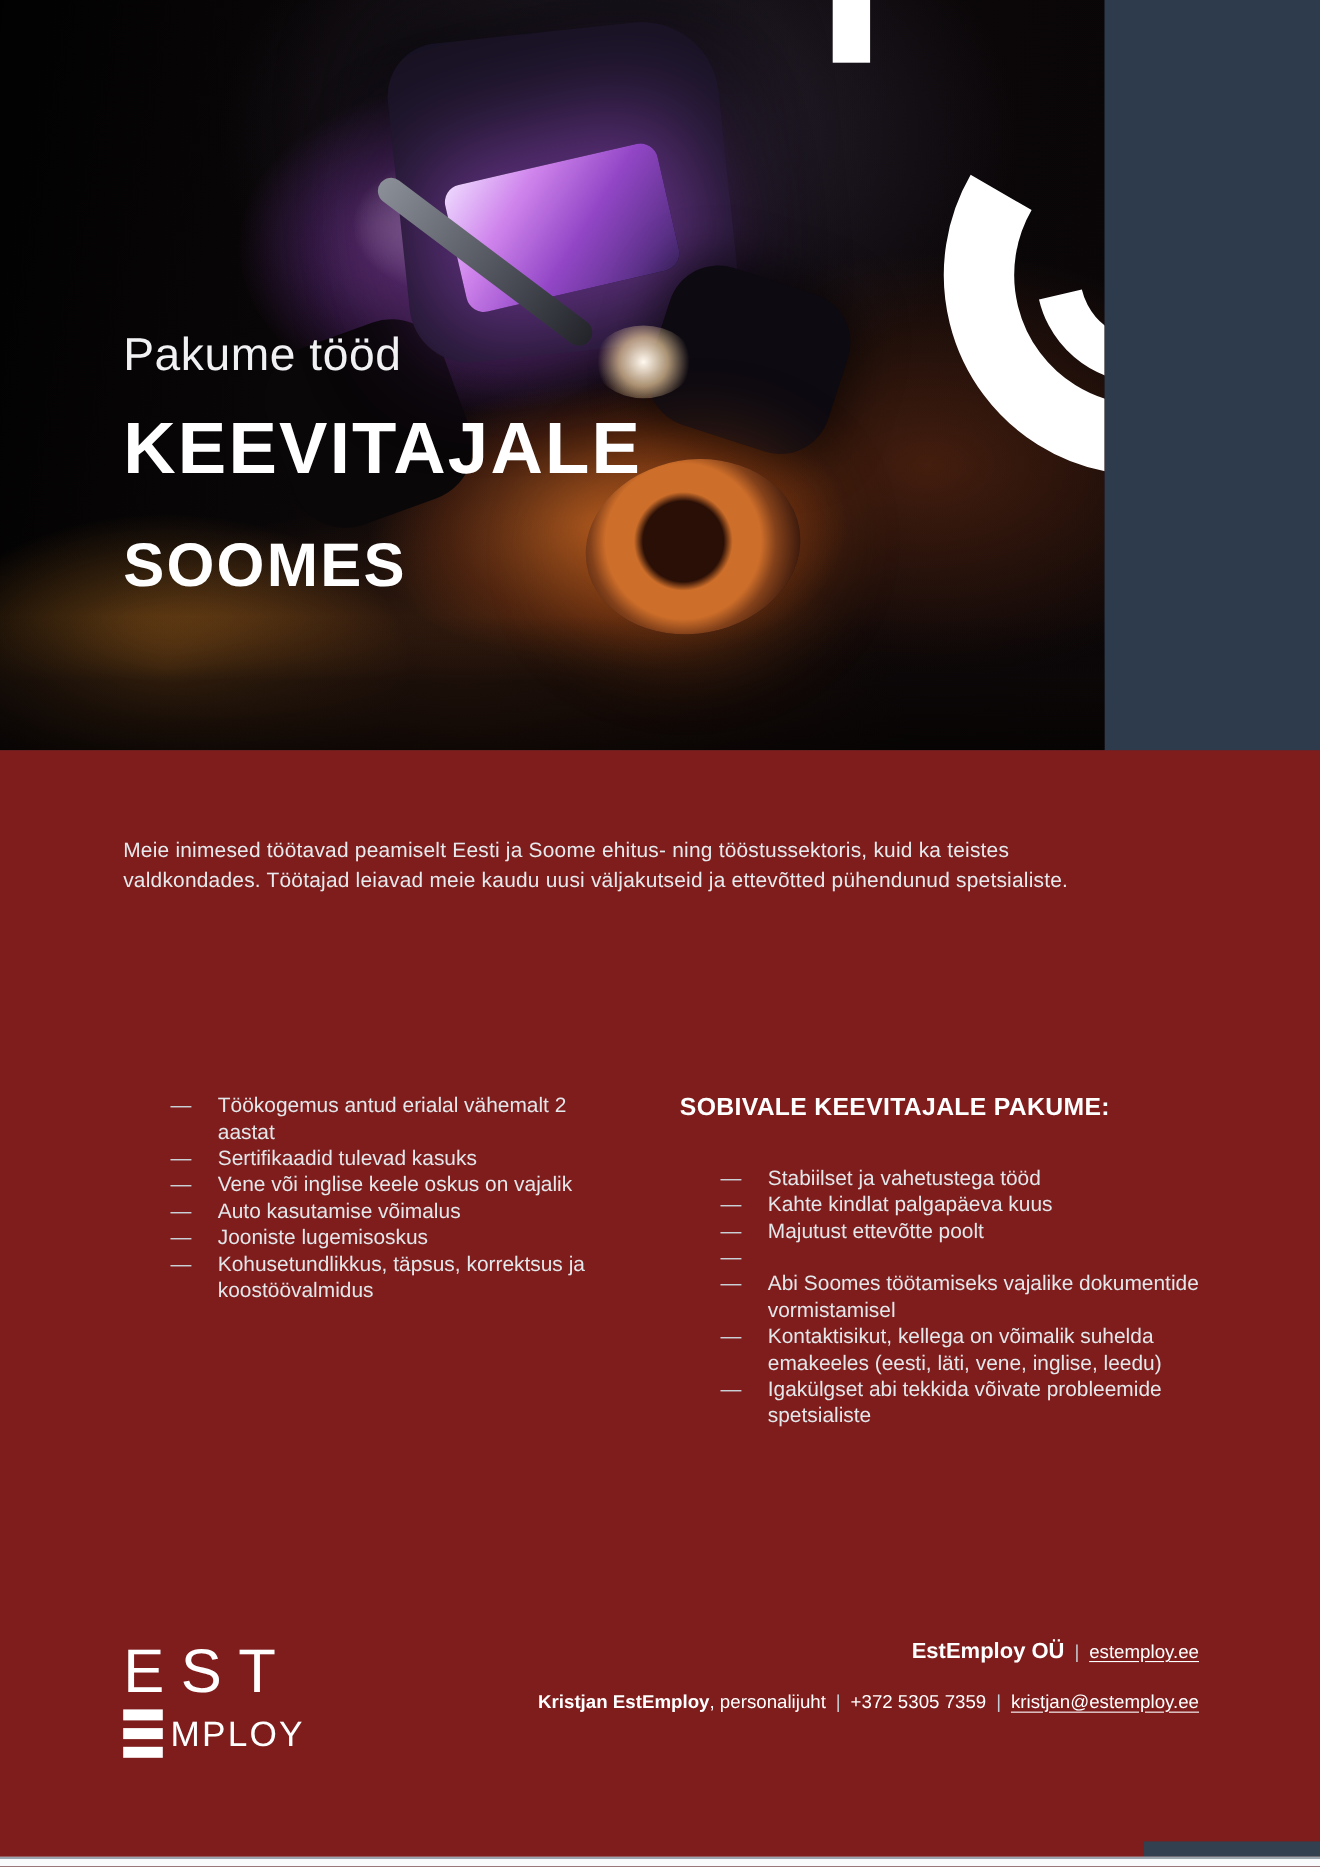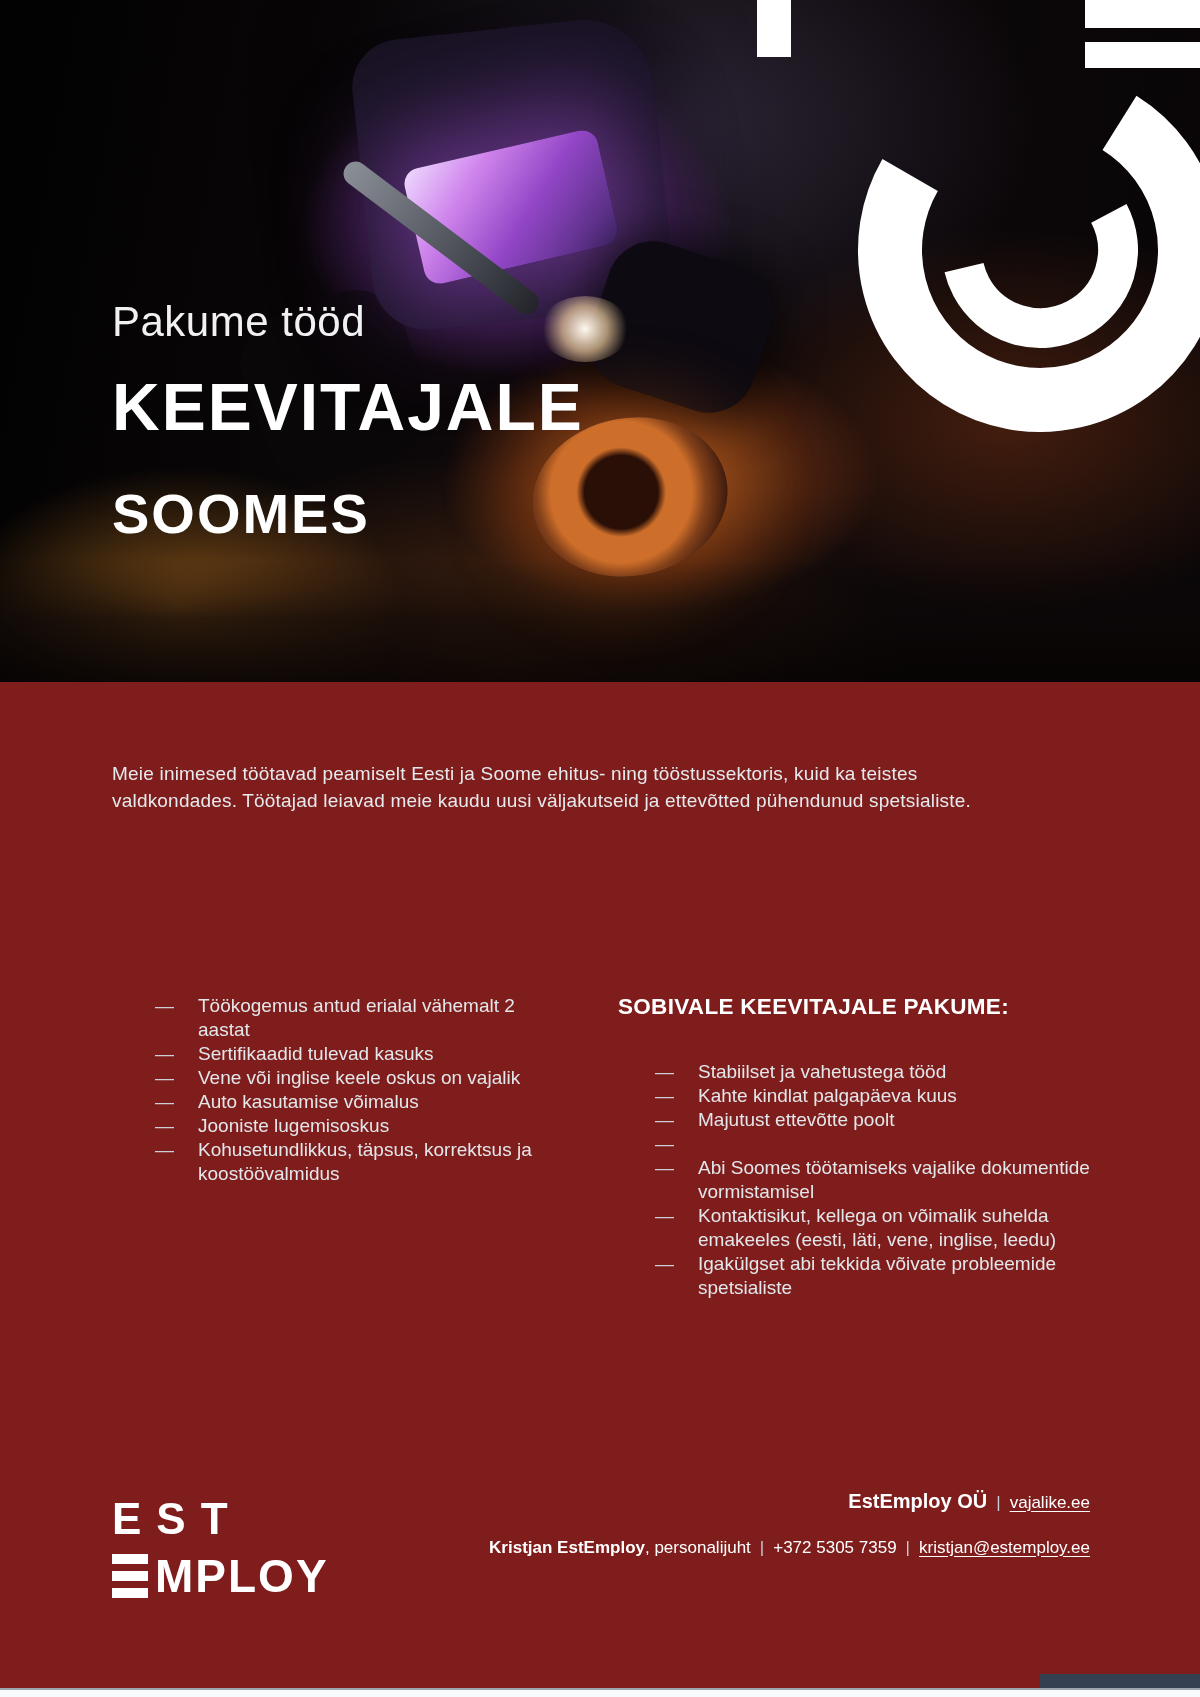--- a/index.html
+++ b/index.html
@@ -3,21 +3,21 @@
 <meta charset="utf-8">
 <style>
   html,body{margin:0;padding:0;background:#1c2430;}
   .page{
     position:relative;width:1200px;height:1697px;margin:0 auto;
     background:#2e3b4d;overflow:hidden;
     font-family:"Liberation Sans","DejaVu Sans",sans-serif;
     -webkit-font-smoothing:antialiased;
   }
   
-  .hero{position:absolute;left:0;top:0;width:1200px;height:682px;overflow:hidden;
+  .hero{position:absolute;left:0;top:0;width:1004px;height:682px;overflow:hidden;
     background-color:#0b0809;
     background-image:
       radial-gradient(ellipse 130px 90px at 41% 30%, rgba(244,216,255,.95), rgba(244,216,255,0) 70%),
       radial-gradient(ellipse 300px 210px at 43% 33%, rgba(186,88,226,.8), rgba(110,48,150,.4) 48%, rgba(0,0,0,0) 72%),
       radial-gradient(ellipse 520px 360px at 56% 18%, rgba(72,62,92,.55), rgba(0,0,0,0) 70%),
       radial-gradient(ellipse 280px 170px at 55% 70%, rgba(214,112,40,.75), rgba(140,60,20,.4) 52%, rgba(0,0,0,0) 78%),
       radial-gradient(ellipse 320px 200px at 15% 89%, rgba(232,142,38,.5), rgba(0,0,0,0) 70%),
       radial-gradient(ellipse 420px 260px at 84% 62%, rgba(124,52,20,.5), rgba(0,0,0,0) 75%),
       radial-gradient(ellipse 560px 300px at 42% 98%, rgba(205,102,28,.35), rgba(0,0,0,0) 72%),
       linear-gradient(100deg, rgba(0,0,0,.82) 0%, rgba(18,10,14,.25) 42%, rgba(8,4,6,.5) 100%);
@@ -49,25 +49,25 @@
   .col{position:absolute;top:312px;}
   .col-left{left:112px;width:430px;}
   .col-right{left:618px;width:472px;}
   .col h2{margin:0 0 40px 0;font-size:22.5px;font-weight:700;color:#ffffff;letter-spacing:.3px;}
   .col ul{list-style:none;margin:0;padding:0;}
   .col li{display:flex;align-items:flex-start;font-size:19px;line-height:24px;color:#e3e7ea;}
   .dash{flex:0 0 auto;width:28px;margin:0 15px 0 43px;color:#c9d0d6;}
   .col-right .dash{margin-left:37px;}
   
   .logo{position:absolute;left:112px;top:814px;color:#ffffff;}
-  .logo-l1{font-size:44px;font-weight:700;letter-spacing:15px;line-height:46px;}
+  .logo-l1{font-size:56px;font-weight:400;letter-spacing:15px;line-height:46px;}
   .logo-l2{display:flex;align-items:center;margin-top:12px;}
   .logo-bars{display:inline-flex;flex-direction:column;gap:7px;margin-right:7px;}
   .logo-bars i{display:block;width:36px;height:10px;background:#ffffff;}
-  .logo-l2t{font-size:46px;font-weight:700;letter-spacing:2px;line-height:42px;}
+  .logo-l2t{font-size:32px;font-weight:400;letter-spacing:2px;line-height:42px;}
   .cl{position:absolute;right:110px;white-space:nowrap;color:#ffffff;font-size:17px;}
   .cl1{top:808px;}
   .cl2{top:856px;}
   .cl3{top:888px;}
   .cname{font-size:20px;font-weight:700;}
   .cname2{font-weight:700;}
   .sep{color:#c6cdd4;padding:0 9px;font-weight:300;}
   .link{color:#ffffff;text-decoration:underline;text-underline-offset:3px;cursor:pointer;}
   
   .corner-shade{position:absolute;right:0;top:1674px;width:160px;height:14px;background:#33404f;}
@@ -177,21 +177,21 @@
         <span class="logo-bars">
             <i></i>
             <i></i>
             <i></i>
           </span>
         <span class="logo-l2t">MPLOY</span>
       </div>
     </div>
 
     <div class="cl cl1">
-      <span class="cname">EstEmploy OÜ</span><span class="sep">|</span><a class="link">vajalike.ee</a>
+      <span class="cname">EstEmploy OÜ</span><span class="sep">|</span><a class="link">estemploy.ee</a>
     </div>
 
     <div class="cl cl2">
       <span class="cname2">Kristjan EstEmploy</span><span>, personalijuht</span><span class="sep">|</span><span>+372 5305 7359</span><span class="sep">|</span><a class="link">kristjan@estemploy.ee</a>
     </div>
 
 
   </main>
 
   <div class="corner-shade"></div>

